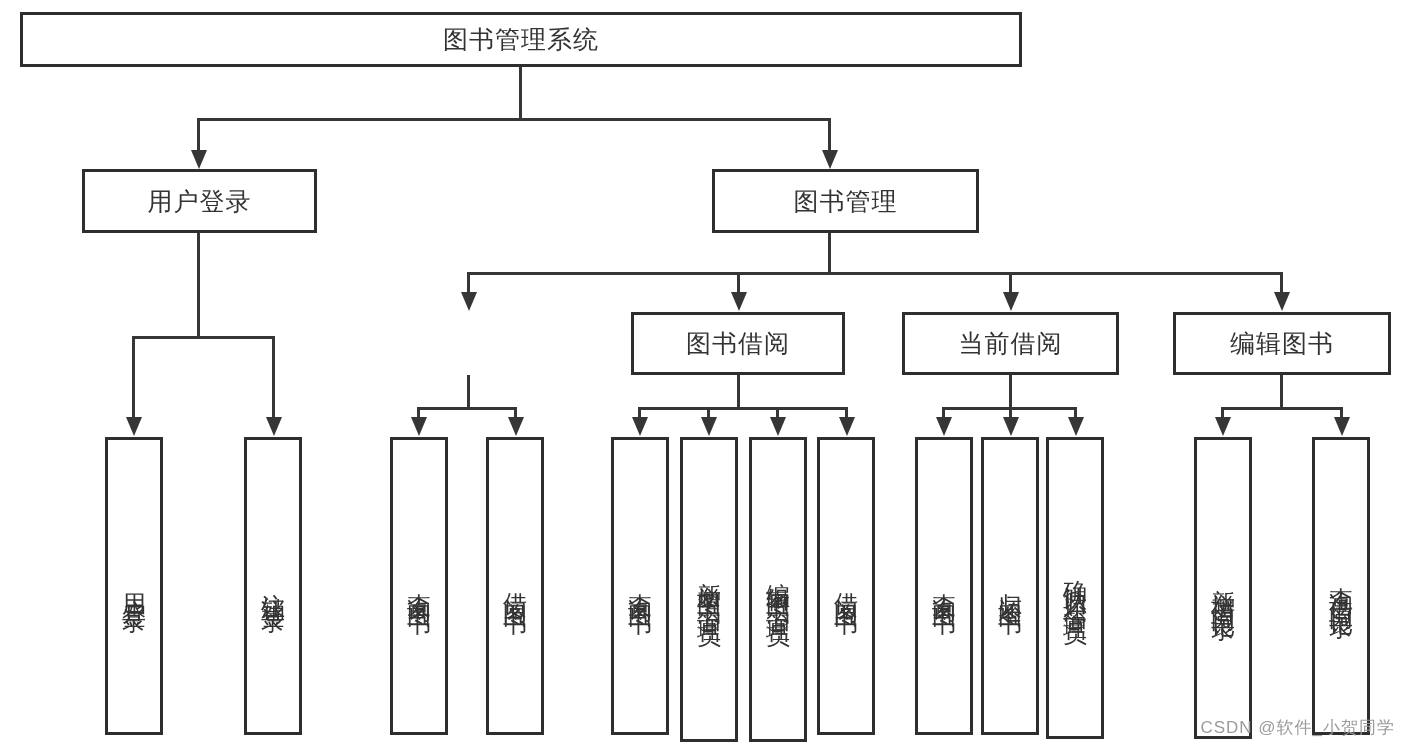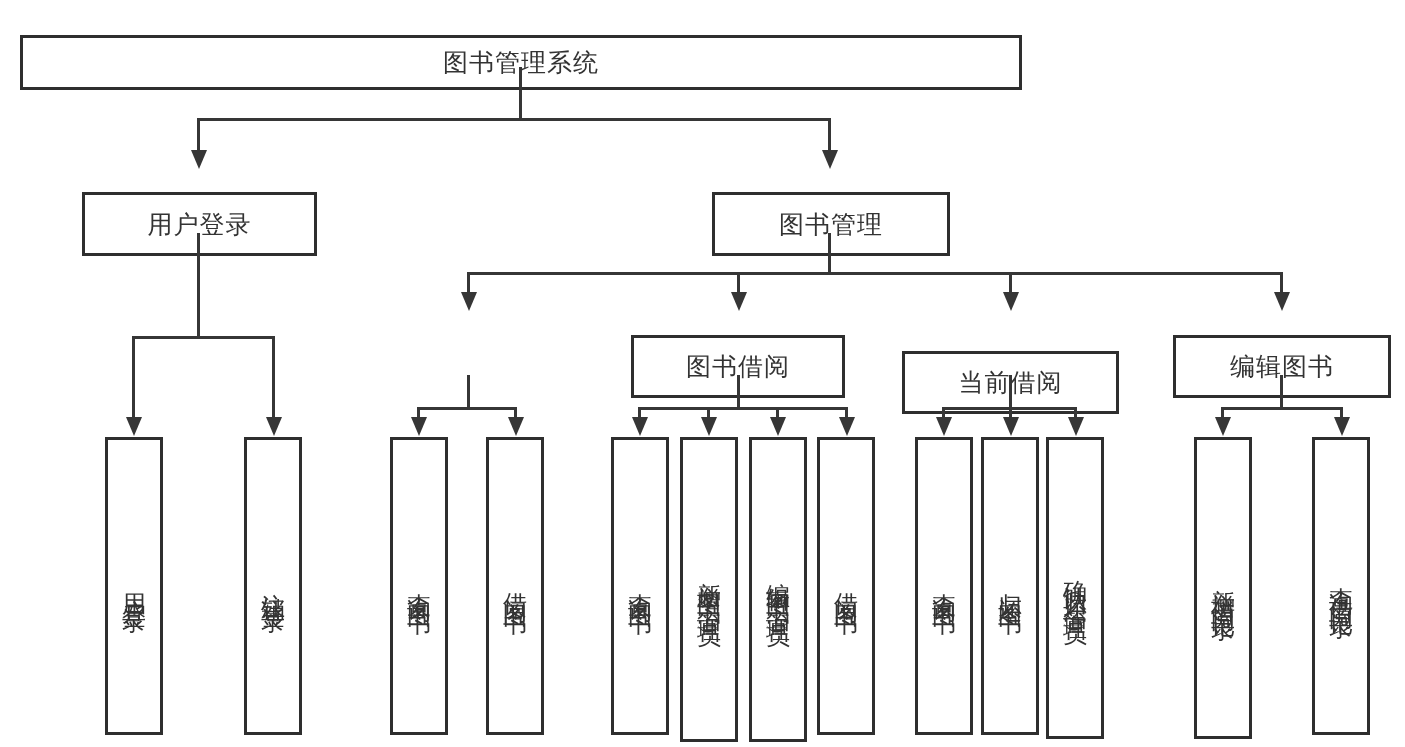--- a/index.html
+++ b/index.html
@@ -24,21 +24,20 @@
   .box {
     position: absolute;
     border: 3px solid var(--box_border);
     background: var(--background);
     display: flex;
     align-items: center;
     justify-content: center;
     font-size: 25px;
     letter-spacing: 1px;
     color: var(--text);
-    margin-top: 23px;
   }
   .leaf {
     position: absolute;
     top: 437px;
     width: 58px;
     height: 298px;
     border: 3px solid var(--box_border);
     background: var(--background);
     display: flex;
     align-items: center;
@@ -83,21 +82,21 @@
   <div class="vl" style="left:519px; top:67px; height:51px;"></div>
   <div class="hl" style="left:197px; top:118px; width:634px;"></div>
   <div class="vl" style="left:197px; top:118px; height:34px;"></div>
   <div class="vl" style="left:828px; top:118px; height:34px;"></div>
   <div class="arrow" style="left:191px; top:150px;"></div>
   <div class="arrow" style="left:822px; top:150px;"></div>
 
   <div class="box" style="left:82px; top:169px; width:235px; height:64px;">
     <span>用户登录</span>
   </div>
-  <div class="box" style="left:712px; top:169px; width:238px; height:64px;">
+  <div class="box" style="left:712px; top:169px; width:267px; height:64px;">
     <span>图书管理</span>
   </div>
 
   <div class="vl" style="left:197px; top:233px; height:103px;"></div>
   <div class="hl" style="left:132px; top:336px; width:143px;"></div>
   <div class="vl" style="left:132px; top:336px; height:84px;"></div>
   <div class="vl" style="left:272px; top:336px; height:84px;"></div>
   <div class="arrow" style="left:126px; top:417px;"></div>
   <div class="arrow" style="left:266px; top:417px;"></div>
 
@@ -108,21 +107,21 @@
   <div class="vl" style="left:1009px; top:272px; height:24px;"></div>
   <div class="vl" style="left:1280px; top:272px; height:24px;"></div>
   <div class="arrow" style="left:461px; top:292px;"></div>
   <div class="arrow" style="left:731px; top:292px;"></div>
   <div class="arrow" style="left:1003px; top:292px;"></div>
   <div class="arrow" style="left:1274px; top:292px;"></div>
 
   <div class="box" style="left:631px; top:312px; width:214px; height:63px;">
     <span>图书借阅</span>
   </div>
-  <div class="box" style="left:902px; top:328px; width:217px; height:63px;">
+  <div class="box" style="left:902px; top:312px; width:217px; height:63px;">
     <span>当前借阅</span>
   </div>
   <div class="box" style="left:1173px; top:312px; width:218px; height:63px;">
     <span>编辑图书</span>
   </div>
 
   <div class="vl" style="left:467px; top:375px; height:32px;"></div>
   <div class="hl" style="left:417px; top:407px; width:100px;"></div>
   <div class="vl" style="left:417px; top:407px; height:12px;"></div>
   <div class="vl" style="left:514px; top:407px; height:12px;"></div>
@@ -193,14 +192,15 @@
     <span>确认归还（管理员）</span>
   </div>
 
   <div class="leaf" style="left:1194px; height:302px;">
     <span>新增借阅记录</span>
   </div>
   <div class="leaf" style="left:1312px;">
     <span>查询借阅记录</span>
   </div>
 
+  <div class="watermark">CSDN @软件_小贺同学</div>
 
 </div>
 
 </body></html>

